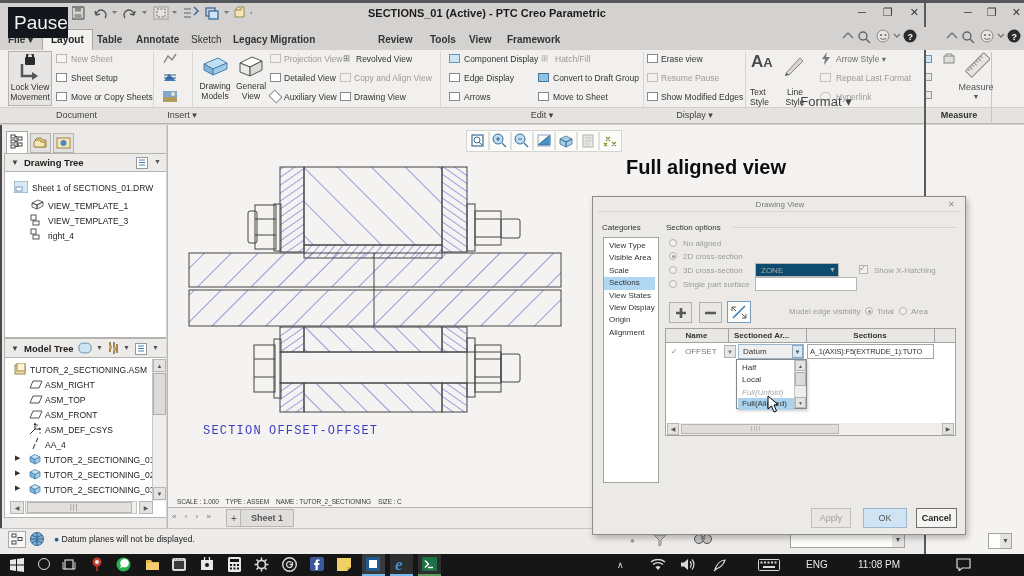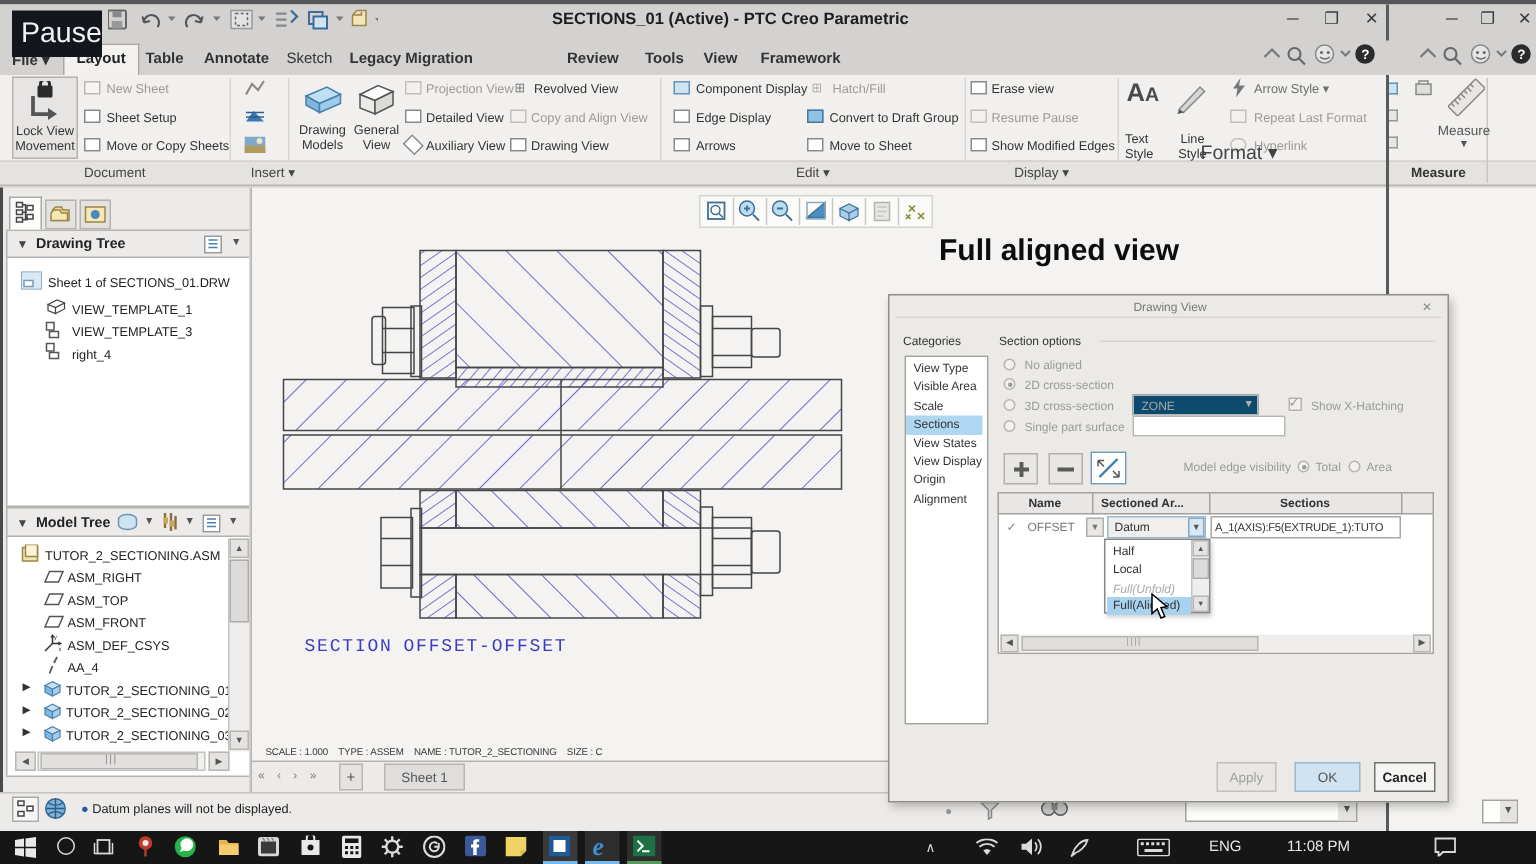--- a/index.html
+++ b/index.html
@@ -413,21 +413,21 @@
     </g>
     <text x="203" y="434" font-family="Liberation Mono, monospace" font-size="12" letter-spacing="1.2" fill="#3c3cc0">SECTION OFFSET-OFFSET</text>
   </svg>
 
   <div class="abs tx" style="left:177px;top:498px;font-size:6.5px;color:#3a3a3a;letter-spacing:-0.1px;">SCALE : 1.000&nbsp;&nbsp;&nbsp;&nbsp;TYPE : ASSEM&nbsp;&nbsp;&nbsp;&nbsp;NAME : TUTOR_2_SECTIONING&nbsp;&nbsp;&nbsp;&nbsp;SIZE : C</div>
   <div class="abs" style="left:168px;top:507px;width:756px;height:1px;background:#b5b3b0;"></div>
 
   <div class="abs" style="left:168px;top:508px;width:756px;height:20px;background:#edebe9;"></div>
   <div class="abs tx" style="left:172px;top:512px;font-size:8px;color:#777;letter-spacing:3px;">«&nbsp;‹&nbsp;›&nbsp;»</div>
   <div class="abs" style="left:226px;top:509px;width:16px;height:18px;background:#e5e3e1;border:1px solid #b8b6b3;text-align:center;font-size:10px;color:#555;line-height:17px;">+</div>
-  <div class="abs" style="left:256px;top:509px;width:54px;height:18px;background:#e0dedc;border:1px solid #b8b6b3;text-align:center;font-size:9px;font-weight:normal;color:#555;line-height:17px;">Sheet 1</div>
+  <div class="abs" style="left:240px;top:509px;width:54px;height:18px;background:#e0dedc;border:1px solid #b8b6b3;text-align:center;font-size:9px;font-weight:bold;color:#555;line-height:17px;">Sheet 1</div>
 
   <div class="abs" id="statusbar" style="left:0;top:528px;width:924px;height:26px;background:#edebe9;border-top:1px solid #c6c4c1;"></div>
   <div class="abs" style="left:8px;top:531px;width:18px;height:17px;background:#f7f6f5;border:1px solid #aaa;">
     <svg width="16" height="15" viewBox="0 0 16 15">
         <rect x="3" y="2" width="4" height="3" fill="#fff" stroke="#444"></rect>
         <rect x="3" y="9" width="4" height="3" fill="#fff" stroke="#444"></rect>
         <rect x="9" y="5.5" width="4" height="3" fill="#fff" stroke="#444"></rect>
       </svg>
   </div>
   <div class="abs" style="left:28px;top:531px;width:18px;height:17px;">

